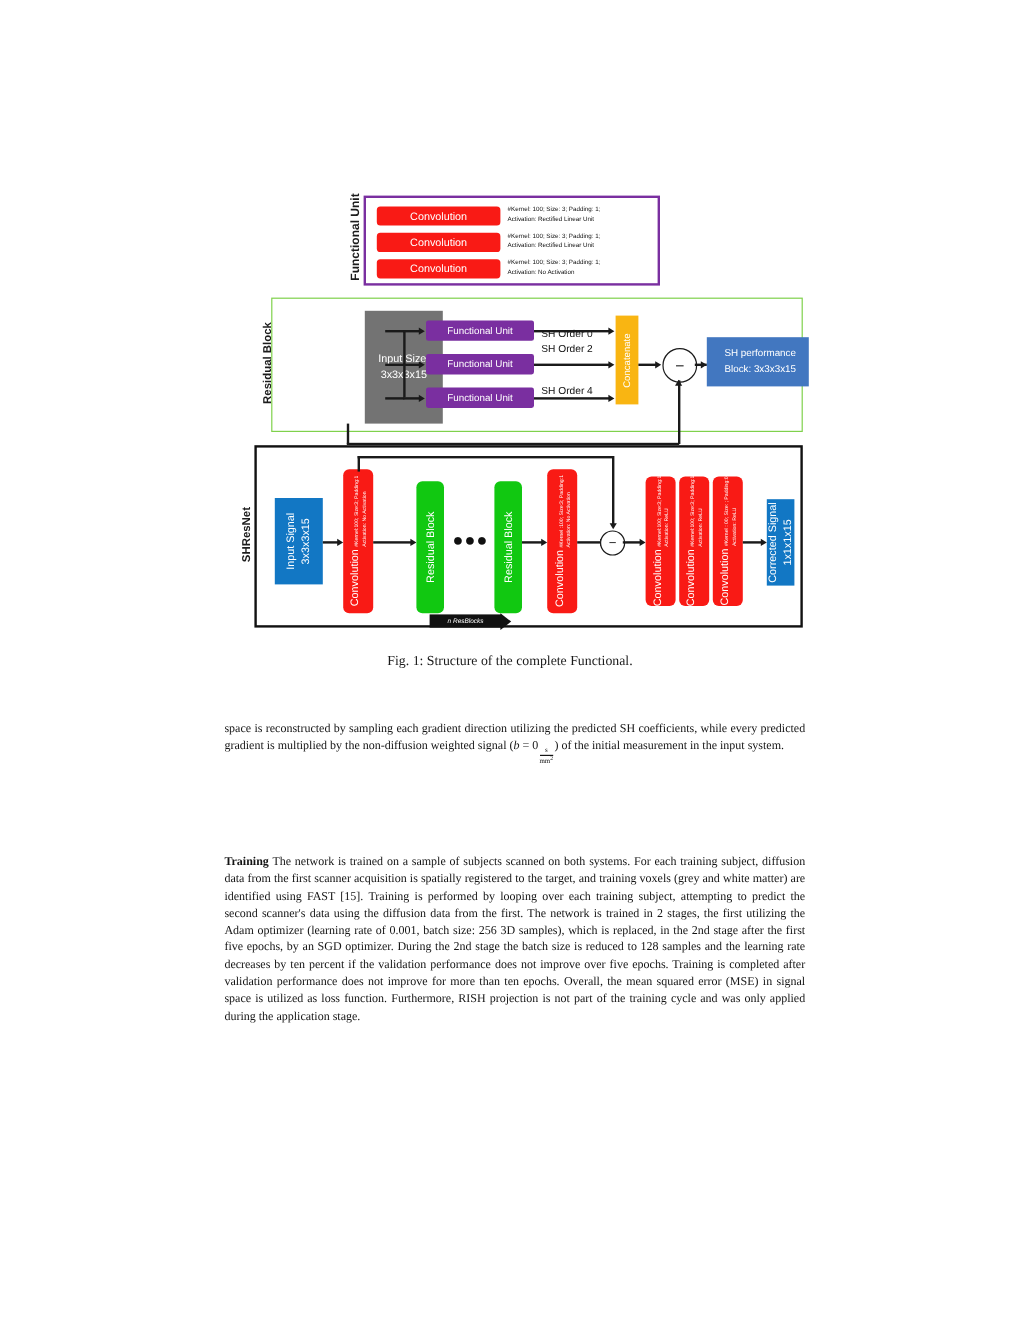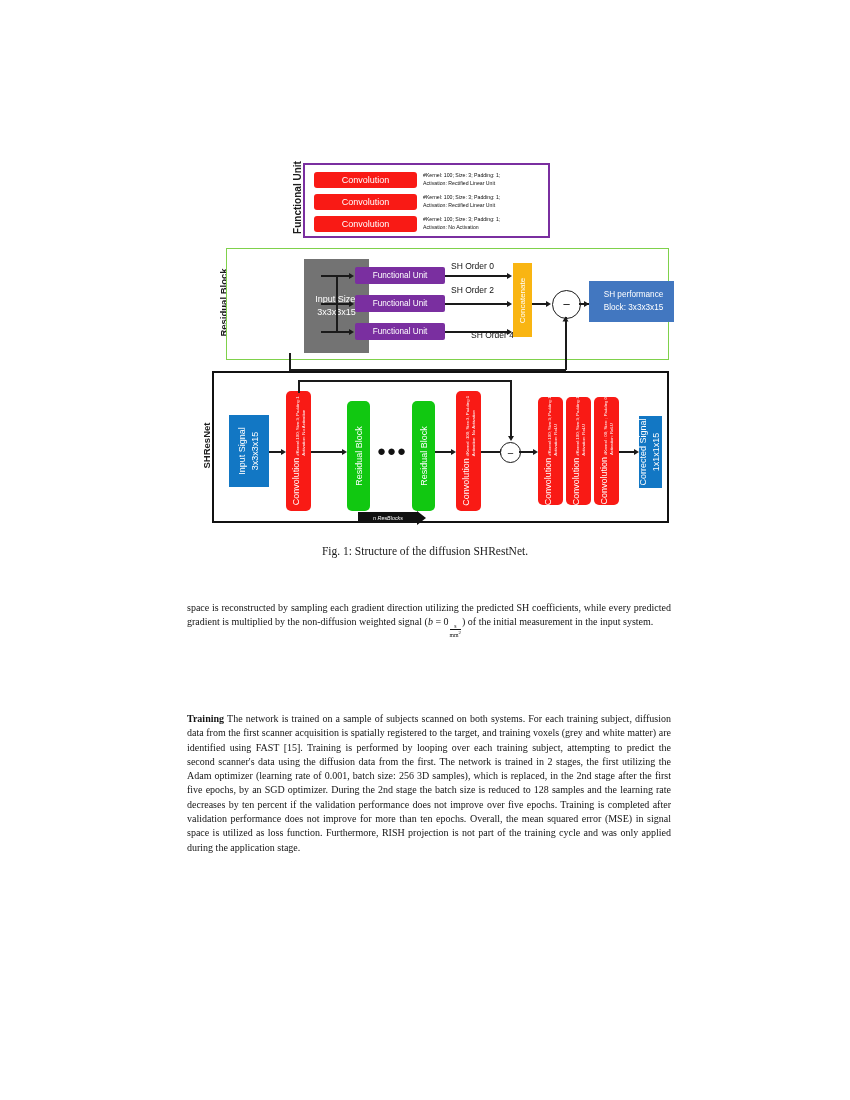--- a/index.html
+++ b/index.html
@@ -335,23 +335,23 @@
     <div class="arrowhead" style="left:122px; top:23.5px;"></div>
     <div class="hline" style="left:109px; top:54px; width:14px;"></div>
     <div class="arrowhead" style="left:122px; top:51.5px;"></div>
     <div class="hline" style="left:109px; top:82px; width:14px;"></div>
     <div class="arrowhead" style="left:122px; top:79.5px;"></div>
 
     <div class="rb-fu" style="top:18px;">Functional Unit</div>
     <div class="rb-fu" style="top:46px;">Functional Unit</div>
     <div class="rb-fu" style="top:74px;">Functional Unit</div>
 
-    <div class="rb-sh" style="top:12px;">SH Order 0</div>
+    <div class="rb-sh" style="top:24px;">SH Order 0</div>
     <div class="rb-sh" style="top:36px;">SH Order 2</div>
-    <div class="rb-sh" style="top:81px;margin-left:20px;">SH Order 4</div>
+    <div class="rb-sh" style="top:71px;">SH Order 4</div>
 
     <div class="hline" style="left:218px; top:26px; width:63px;"></div>
     <div class="arrowhead" style="left:280px; top:23.5px;"></div>
     <div class="hline" style="left:218px; top:54px; width:63px;"></div>
     <div class="arrowhead" style="left:280px; top:51.5px;"></div>
     <div class="hline" style="left:218px; top:82px; width:63px;"></div>
     <div class="arrowhead" style="left:280px; top:79.5px;"></div>
 
     <div id="rb-concat">
       <span>Concatenate</span>
@@ -475,21 +475,21 @@
 
     <div class="net-blue" style="left:425px; top:43px; width:23px; height:72px;">
       <div class="rot">
         <span>Corrected Signal</span><br>
         <span>1x1x1x15</span>
       </div>
     </div>
   </div>
 </div>
 
-<div id="caption">Fig. 1: Structure of the diffusion SHRestNet.</div>
+<div id="caption">Fig. 1: Structure of the complete Functional.</div>
 
 <div class="body-col" id="para1">
   <span>space is reconstructed by sampling each gradient direction utilizing the predicted SH coefficients, while every predicted gradient is multiplied by the non-diffusion weighted signal (</span><span class="it">b</span><span> = 0</span><span class="frac">
       <span class="num">s</span>
       <span><span>mm</span><sup>2</sup></span>
     </span><span>) of the initial measurement in the input system.</span>
 </div>
 
 <div class="body-col" id="para2">
   <span class="bold">Training</span><span> The network is trained on a sample of subjects scanned on both systems. For each training subject, diffusion data from the first scanner acquisition is spatially registered to the target, and training voxels (grey and white matter) are identified using FAST [15]. Training is performed by looping over each training subject, attempting to predict the second scanner's data using the diffusion data from the first. The network is trained in 2 stages, the first utilizing the Adam optimizer (learning rate of 0.001, batch size: 256 3D samples), which is replaced, in the 2nd stage after the first five epochs, by an SGD optimizer. During the 2nd stage the batch size is reduced to 128 samples and the learning rate decreases by ten percent if the validation performance does not improve over five epochs. Training is completed after validation performance does not improve for more than ten epochs. Overall, the mean squared error (MSE) in signal space is utilized as loss function. Furthermore, RISH projection is not part of the training cycle and was only applied during the application stage.</span>

